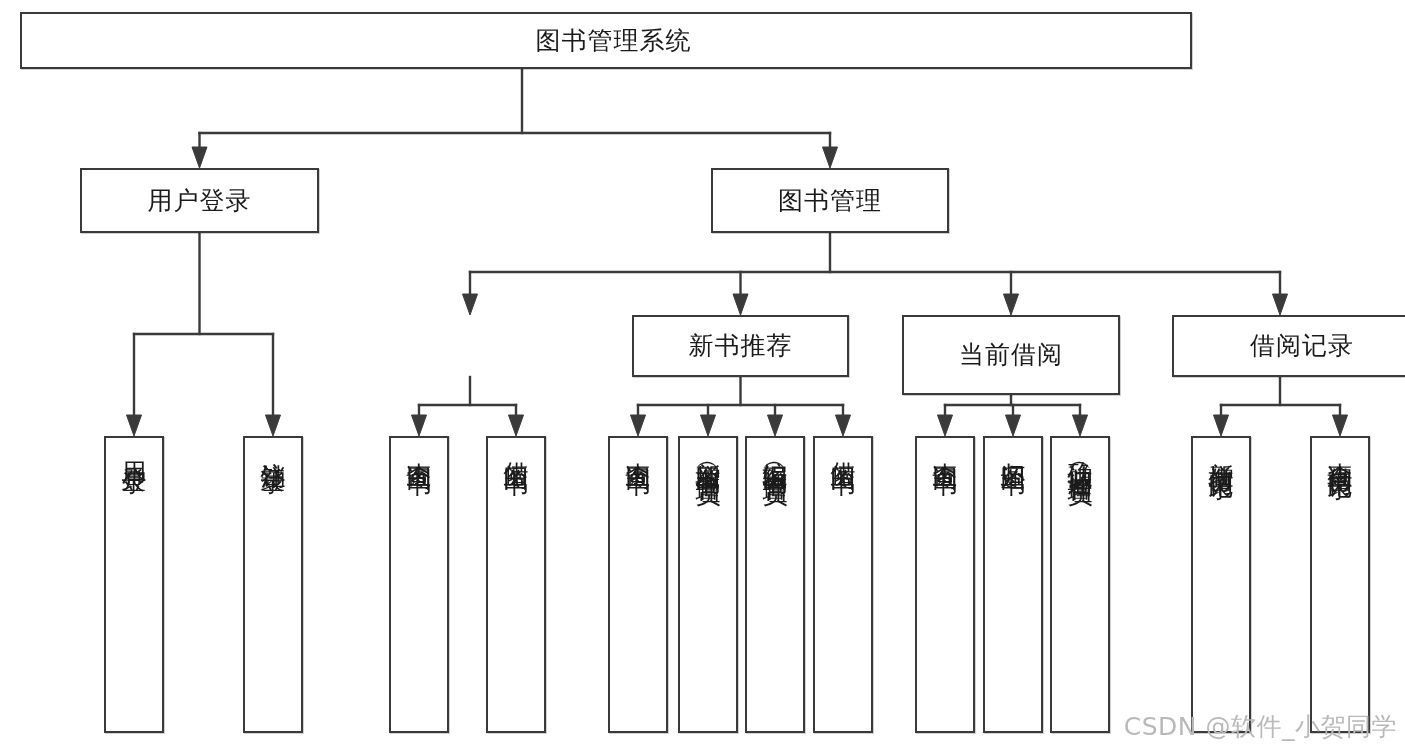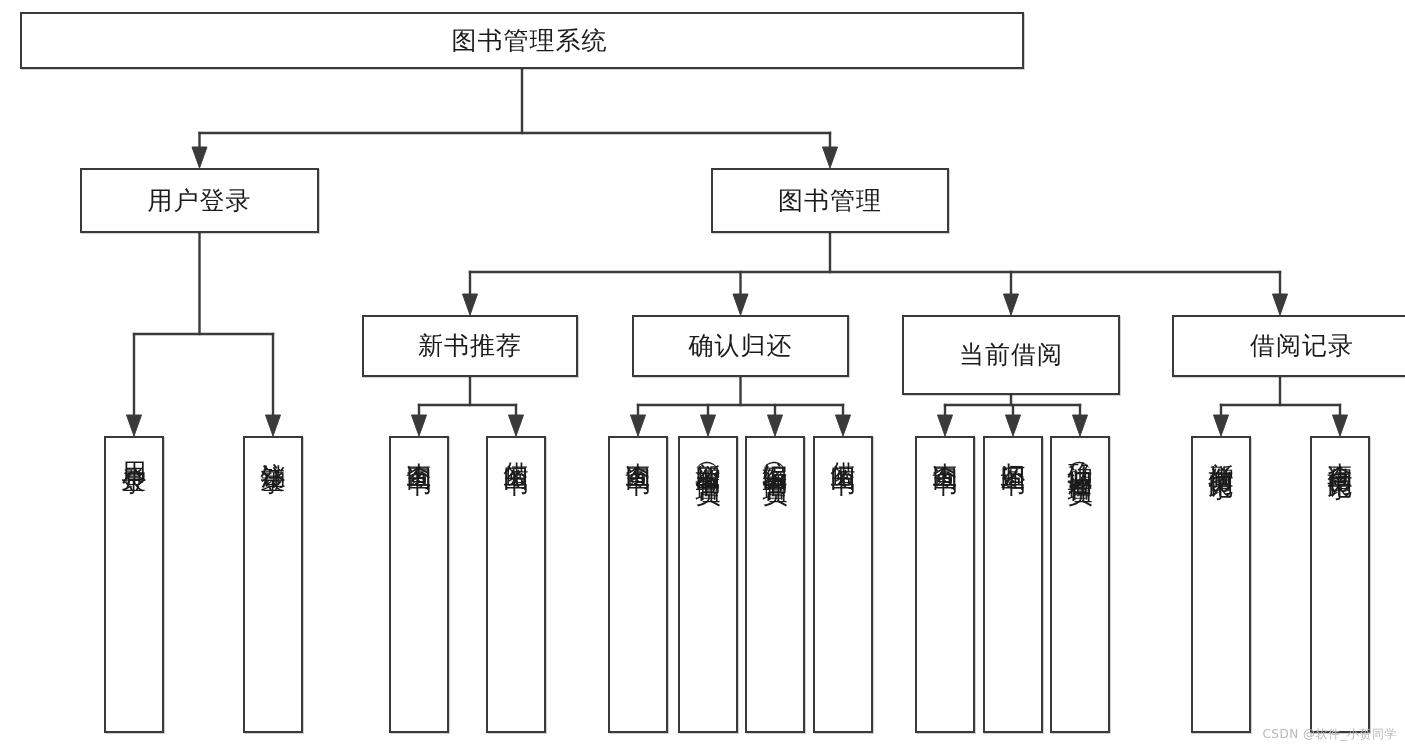--- a/index.html
+++ b/index.html
@@ -57,21 +57,21 @@
     text-orientation: upright;
     font-size: 25px;
     line-height: 1.16;
     letter-spacing: 3px;
     white-space: nowrap;
   }
   #watermark {
     position: absolute;
     right: 8px;
     bottom: 4px;
-    font-size: 12px;
+    font-size: 25px;
     color: #b9b9b9;
     letter-spacing: 0.5px;
     white-space: nowrap;
     user-select: none;
   }
 </style>
 </head>
 <body>
 
 <div id="canvas">
@@ -124,36 +124,33 @@
       <path d="M 1080 405 L 1080 417" fill="none" stroke="#3a3a3a" stroke-width="2.4" stroke-linecap="square"></path>
       <path d="M 1072.5 415 L 1087.5 415 L 1080 436 Z" fill="#3a3a3a" stroke="#3a3a3a" stroke-width="1"></path>
       <path d="M 1280 377 L 1280 405" fill="none" stroke="#3a3a3a" stroke-width="2.4" stroke-linecap="square"></path>
       <path d="M 1221 405 L 1340 405" fill="none" stroke="#3a3a3a" stroke-width="2.4" stroke-linecap="square"></path>
       <path d="M 1221 405 L 1221 417" fill="none" stroke="#3a3a3a" stroke-width="2.4" stroke-linecap="square"></path>
       <path d="M 1213.5 415 L 1228.5 415 L 1221 436 Z" fill="#3a3a3a" stroke="#3a3a3a" stroke-width="1"></path>
       <path d="M 1340 405 L 1340 417" fill="none" stroke="#3a3a3a" stroke-width="2.4" stroke-linecap="square"></path>
       <path d="M 1332.5 415 L 1347.5 415 L 1340 436 Z" fill="#3a3a3a" stroke="#3a3a3a" stroke-width="1"></path>
     </svg>
 
-  <div class="node horizontal" style="left: 20px; top: 12px; width: 1004px; height: 57px; padding-left: 15px;">
+  <div class="node horizontal" style="left: 20px; top: 12px; width: 1172px; height: 57px; padding-left: 15px;">
     <span class="label">图书管理系统</span>
   </div>
 
   <div class="node horizontal" style="left: 80px; top: 168px; width: 239px; height: 65px;">
     <span class="label">用户登录</span>
   </div>
   <div class="node horizontal" style="left: 711px; top: 168px; width: 238px; height: 65px; font-family: Liberation Serif, serif;">
     <span class="label">图书管理</span>
   </div>
 
-  <div class="node horizontal" style="left: 362px; top: 315px; width: 216px; height: 62px;">
+  <div class="node horizontal" style="left: 632px; top: 315px; width: 217px; height: 62px;">
     <span class="label">新书推荐</span>
-  </div>
-  <div class="node horizontal" style="left: 632px; top: 315px; width: 217px; height: 62px;">
-    <span class="label">确认归还</span>
   </div>
   <div class="node horizontal" style="left: 902px; top: 315px; width: 218px; height: 80px;">
     <span class="label">当前借阅</span>
   </div>
   <div class="node horizontal" style="left: 1172px; top: 315px; width: 260px; height: 62px;">
     <span class="label">借阅记录</span>
   </div>
 
   <div class="node vertical" style="left: 104px; top: 436px; width: 60px; height: 297px;">
     <span class="label">用户登录</span>

